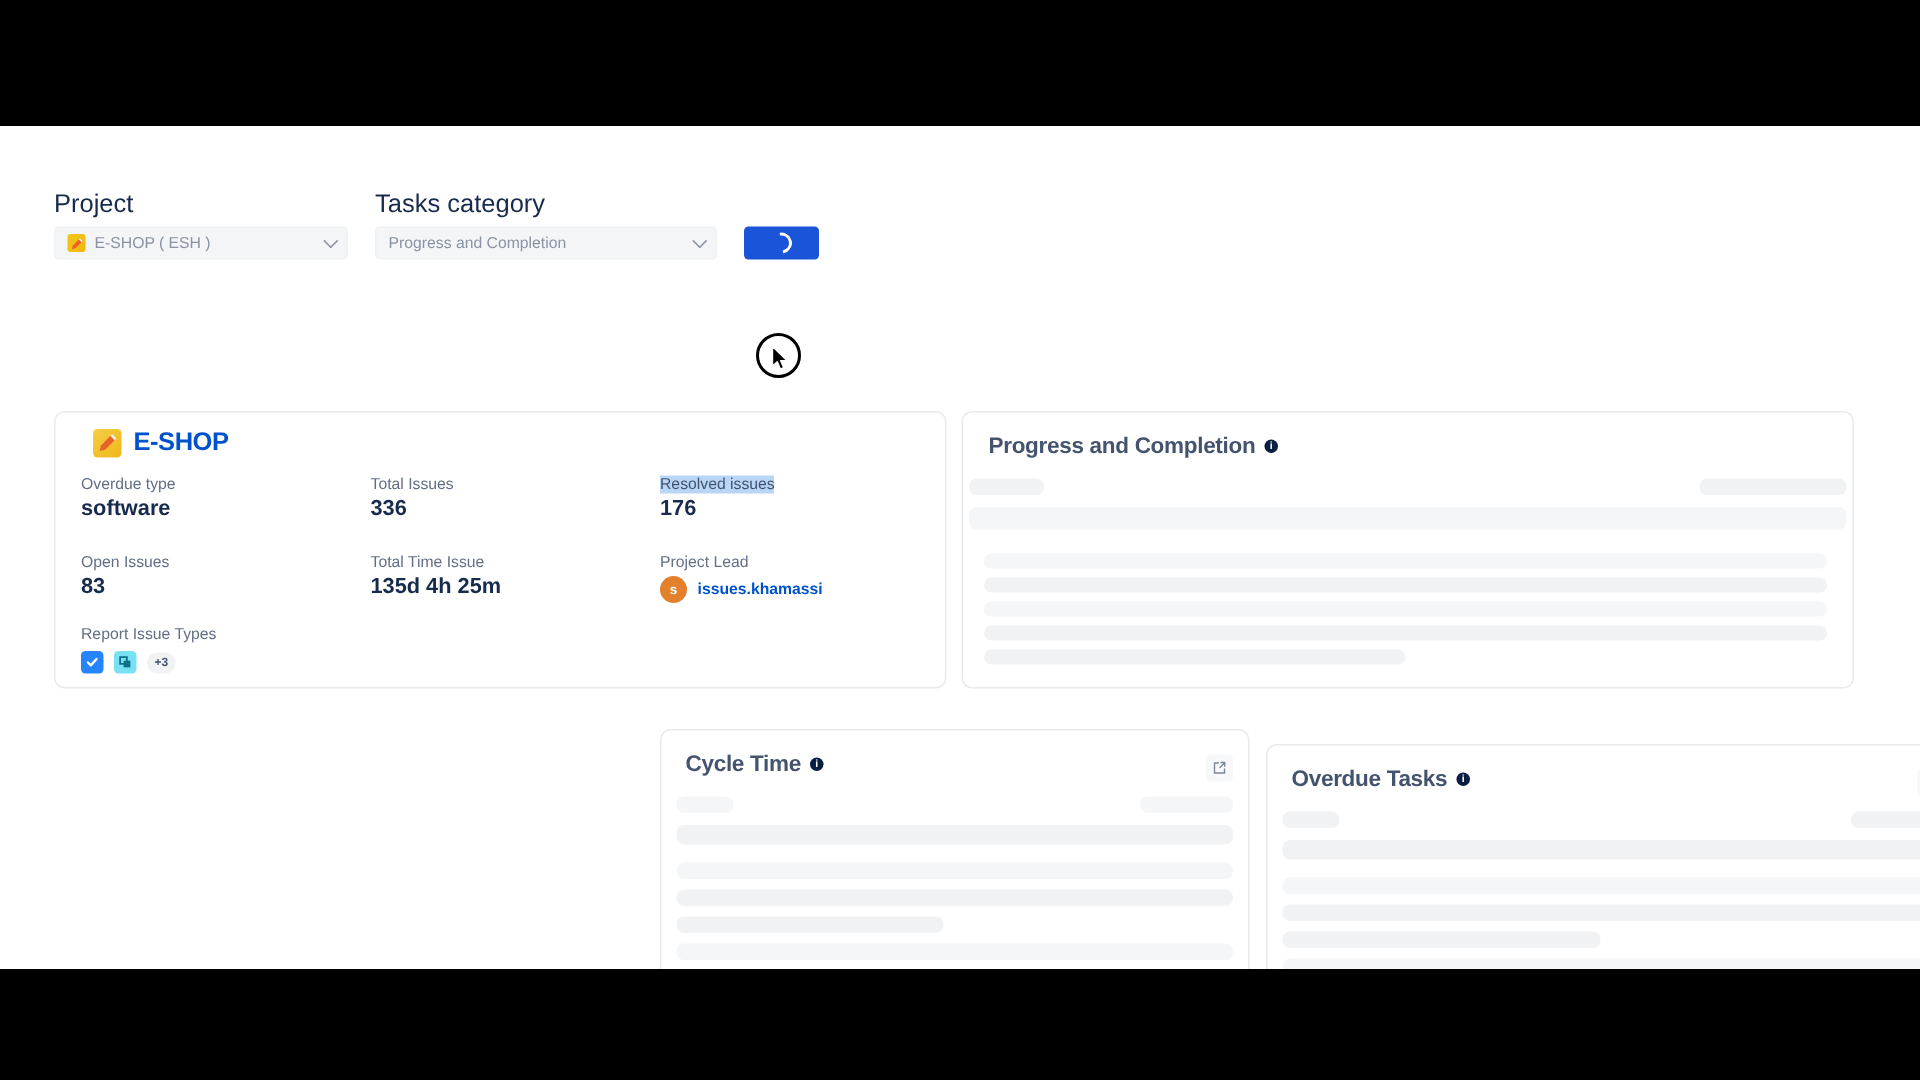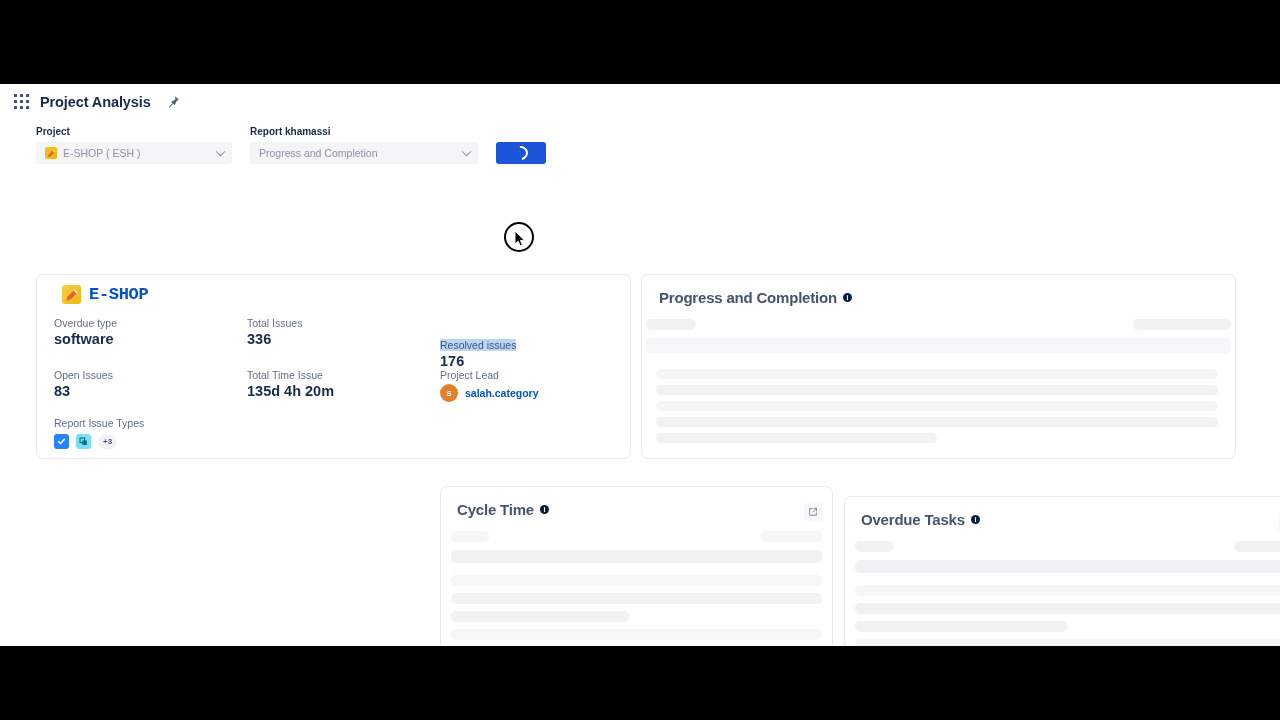--- a/index.html
+++ b/index.html
@@ -30,21 +30,21 @@
   .grid-icon { width: 16px; height: 16px; display: grid;
     grid-template-columns: repeat(3, 1fr); grid-template-rows: repeat(3, 1fr);
     gap: 2px; }
   .grid-icon i { display: block; width: 3px; height: 3px; background: #42526e; border-radius: 0.5px; }
   .app-title { font-size: 14.5px; font-weight: bold; color: #172b4d; letter-spacing: -0.1px; }
   .pin-icon { width: 16px; height: 16px; display: inline-block; position: relative; margin-left: 4px; }
 
   
   .filters { position: absolute; left: 36px; top: 42px; display: flex; align-items: flex-end; gap: 18px; }
   .field { display: flex; flex-direction: column; }
-  .field-label { font-size: 10px; color: #172b4d; font-weight: bold; margin-bottom: 5px; }
+  .field-label { font-size: 17px; color: #172b4d; font-weight: normal; margin-bottom: 5px; }
   .select {
     height: 22px; border-radius: 3px; background: #f4f5f7; border: 1px solid #f0f1f3;
     display: flex; align-items: center; padding: 5px 8px; gap: 6px;
     font-size: 10.5px; color: #8993a4; position: relative; cursor: pointer;
   }
   .select.w1 { width: 196px; }
   .select.w2 { width: 228px; }
   .proj-chip {
     width: 12px; height: 12px; border-radius: 2px; flex: 0 0 auto;
     background: linear-gradient(135deg,#f5c518 0%, #f0b90b 100%);
@@ -83,31 +83,31 @@
     flex: 0 0 auto;
   }
   .ext-btn {
     position: absolute; right: 10px; top: 16px; width: 18px; height: 18px;
     border-radius: 3px; background: #f7f8f9;
     display: flex; align-items: center; justify-content: center; cursor: pointer;
   }
 
   
   #card-project { left: 36px; top: 190px; width: 595px; height: 185px; }
-  .proj-head { position: absolute; left: 25px; top: 10px; display: flex; align-items: center; gap: 8px; font-family: Liberation Mono, monospace; }
+  .proj-head { position: absolute; left: 25px; top: 10px; display: flex; align-items: center; gap: 8px; }
   .proj-badge {
     width: 19px; height: 19px; border-radius: 3px;
     background: linear-gradient(135deg,#f7ce46 0%, #edb818 100%);
     display: flex; align-items: center; justify-content: center;
   }
   .proj-name { font-size: 17px; font-weight: bold; color: #0052cc; letter-spacing: -0.3px; }
 
   .stat { position: absolute; }
   .stat-label { font-size: 10.5px; color: #626f86; white-space: nowrap; }
-  .stat-label.sel { background: #b9d6f7; color: #44546f; margin-top: 22px; }
+  .stat-label.sel { background: #b9d6f7; color: #44546f; }
   .stat-value { font-size: 14.5px; font-weight: bold; color: #172b4d; margin-top: 2px; }
 
   .lead-row { display: flex; align-items: center; gap: 7px; margin-top: 3px; }
   .avatar {
     width: 18px; height: 18px; border-radius: 50%; background: #e2802b;
     color: #ffffff; font-size: 9px; font-weight: bold;
     display: flex; align-items: center; justify-content: center;
   }
   .lead-name { font-size: 10.5px; font-weight: bold; color: #0052cc; }
 
@@ -146,58 +146,39 @@
 </head>
 <body>
 
 <div id="screen">
 
   <div class="letterbox top"></div>
   <div class="letterbox bottom"></div>
 
   <div class="viewport">
 
-    <div class="appbar">
-      <span class="grid-icon">
-        <i></i>
-          <i></i>
-          <i></i>
-          <i></i>
-          <i></i>
-          <i></i>
-          <i></i>
-          <i></i>
-          <i></i>
-      </span>
-      <span class="app-title">Project Analysis</span>
-      <span class="pin-icon">
-        <svg width="16" height="16" viewBox="0 0 16 16">
-          <path d="M10.2 2.2 L13.8 5.8 L11.6 7.0 L9.6 11.2 L8.2 9.8 L4.6 13.4 L4.0 12.8 L7.6 9.2 L6.2 7.8 L10.2 5.8 Z" fill="#505f79"></path>
-        </svg>
-      </span>
-    </div>
 
     <div class="filters">
 
       <div class="field">
         <span class="field-label">Project</span>
         <div class="select w1">
           <span class="proj-chip">
             <svg width="9" height="9" viewBox="0 0 12 12">
               <path d="M8.4 1.1 L10.9 3.6 L4.4 10.1 L1.2 10.9 L2.0 7.7 Z" fill="#e8622a"></path>
               <path d="M8.4 1.1 L10.9 3.6 L9.8 4.7 L7.3 2.2 Z" fill="#f9f3d8"></path>
             </svg>
           </span>
           <span>E-SHOP ( ESH )</span>
           <span class="chev"></span>
         </div>
       </div>
 
       <div class="field">
-        <span class="field-label">Report khamassi</span>
+        <span class="field-label">Tasks category</span>
         <div class="select w2">
           <span>Progress and Completion</span>
           <span class="chev"></span>
         </div>
       </div>
 
       <button class="run-btn">
         <span class="spinner"></span>
 
       </button>
@@ -231,28 +212,28 @@
         <div class="stat-value">176</div>
       </div>
 
       <div class="stat" style="left:17px; top:94px;">
         <div class="stat-label">Open Issues</div>
         <div class="stat-value">83</div>
       </div>
 
       <div class="stat" style="left:210px; top:94px;">
         <div class="stat-label">Total Time Issue</div>
-        <div class="stat-value">135d 4h 20m</div>
+        <div class="stat-value">135d 4h 25m</div>
       </div>
 
       <div class="stat" style="left:403px; top:94px;">
         <div class="stat-label">Project Lead</div>
         <div class="lead-row">
           <span class="avatar">s</span>
-          <span class="lead-name">salah.category</span>
+          <span class="lead-name">issues.khamassi</span>
         </div>
       </div>
 
       <div class="stat" style="left:17px; top:142px;">
         <div class="stat-label">Report Issue Types</div>
         <div class="types-row">
           <span class="type-ic task">
             <svg width="9" height="9" viewBox="0 0 10 10">
               <path d="M1.8 5.2 L3.9 7.3 L8.2 2.6" stroke="#fff" stroke-width="1.7" fill="none" stroke-linecap="round" stroke-linejoin="round"></path>
             </svg>

